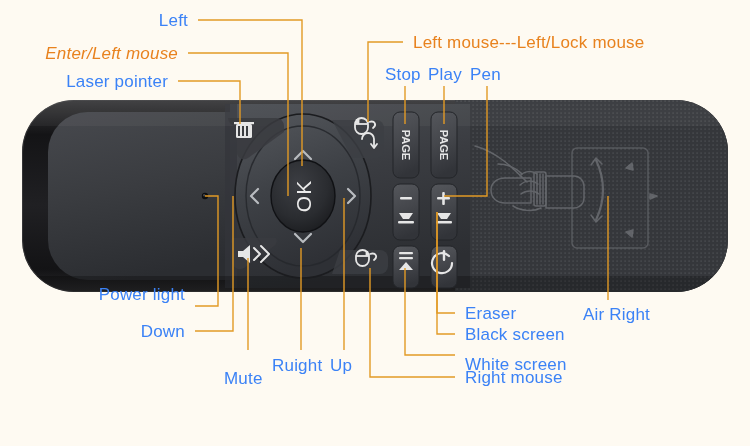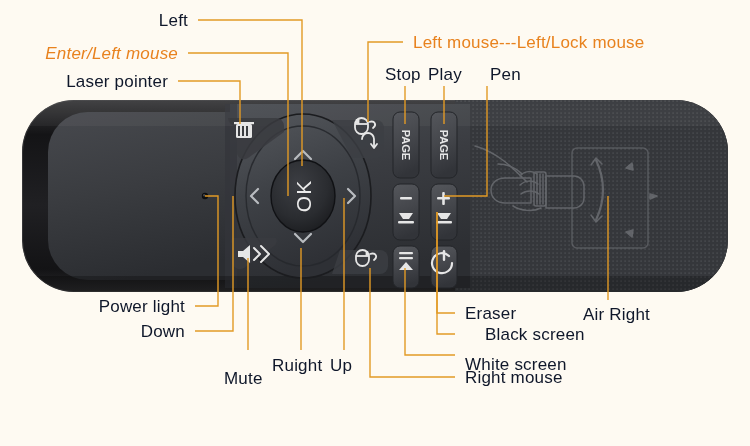--- a/index.html
+++ b/index.html
@@ -14,21 +14,21 @@
   svg#art{position:absolute;left:0;top:0;width:750px;height:446px;}
 
   .lbl{
     position:absolute;
     white-space:nowrap;
     font-family:"Liberation Sans",sans-serif;
     font-size:17px;
     letter-spacing:0.2px;
     line-height:1;
   }
-  .lbl.dark{color:#0f172a;}
+  .lbl.dark{color:#3b82f6;}
   .lbl.orange{color:#E8821E;}
   .lbl.r{transform:translate(-100%,-50%);}
   .lbl.l{transform:translate(0,-50%);}
 </style>
 </head>
 <body>
 
 <div id="stage">
 
   <svg id="art" viewBox="0 0 750 446">
@@ -262,26 +262,26 @@
       </g>
   </svg>
 
   <div id="labels">
       <div class="lbl dark r" style="left: 188px; top: 20px;">Left</div>
       <div class="lbl orange r" style="left: 178px; top: 53px; font-style: italic;">Enter/Left mouse</div>
       <div class="lbl dark r" style="left: 168px; top: 81px;">Laser pointer</div>
       <div class="lbl orange l" style="left: 413px; top: 42px;">Left mouse---Left/Lock mouse</div>
       <div class="lbl dark l" style="left: 385px; top: 74px;">Stop</div>
       <div class="lbl dark l" style="left: 428px; top: 74px;">Play</div>
-      <div class="lbl dark l" style="left: 470px; top: 74px; margin-left: 20px;">Pen</div>
-      <div class="lbl dark r" style="left: 185px; top: 306px;">Power light</div>
+      <div class="lbl dark l" style="left: 470px; top: 74px;">Pen</div>
+      <div class="lbl dark r" style="left: 185px; top: 294px;">Power light</div>
       <div class="lbl dark r" style="left: 185px; top: 331px;">Down</div>
       <div class="lbl dark l" style="left: 224px; top: 378px;">Mute</div>
       <div class="lbl dark l" style="left: 272px; top: 365px;">Ruight</div>
       <div class="lbl dark l" style="left: 330px; top: 365px;">Up</div>
       <div class="lbl dark l" style="left: 465px; top: 313px;">Eraser</div>
-      <div class="lbl dark l" style="left: 465px; top: 334px; margin-left: 20px;">Black screen</div>
+      <div class="lbl dark l" style="left: 465px; top: 334px;">Black screen</div>
       <div class="lbl dark l" style="left: 465px; top: 364px;">White screen</div>
       <div class="lbl dark l" style="left: 465px; top: 377px;">Right mouse</div>
       <div class="lbl dark l" style="left: 583px; top: 314px;">Air Right</div>
     </div>
 
 </div>
 
 </body></html>

